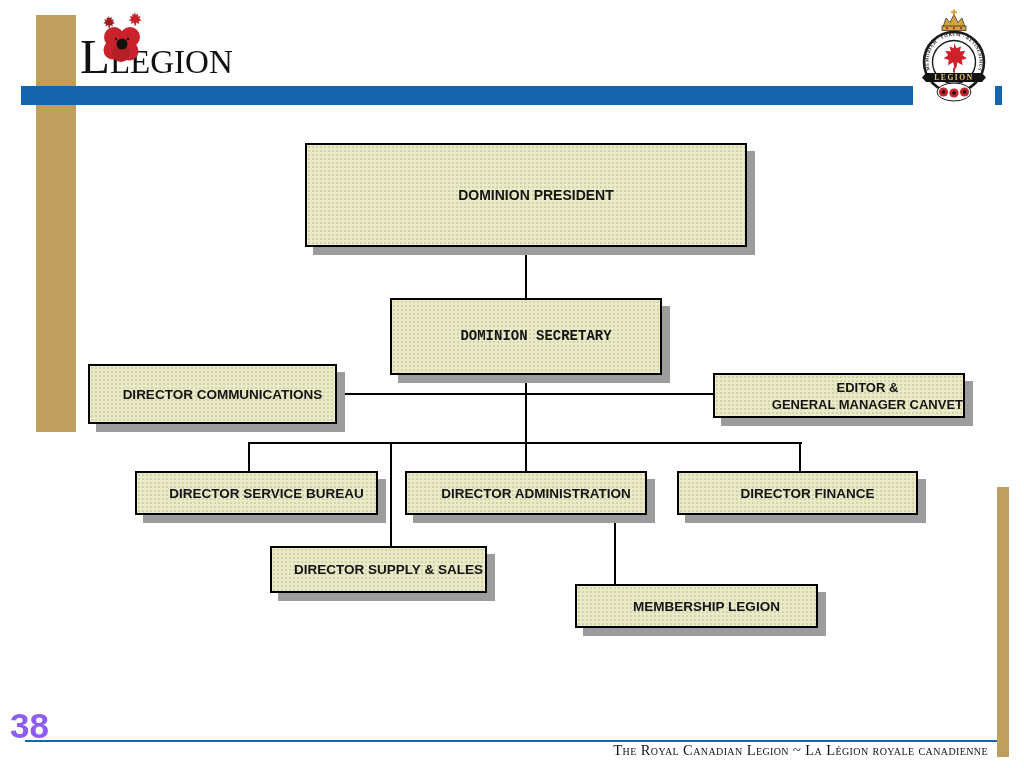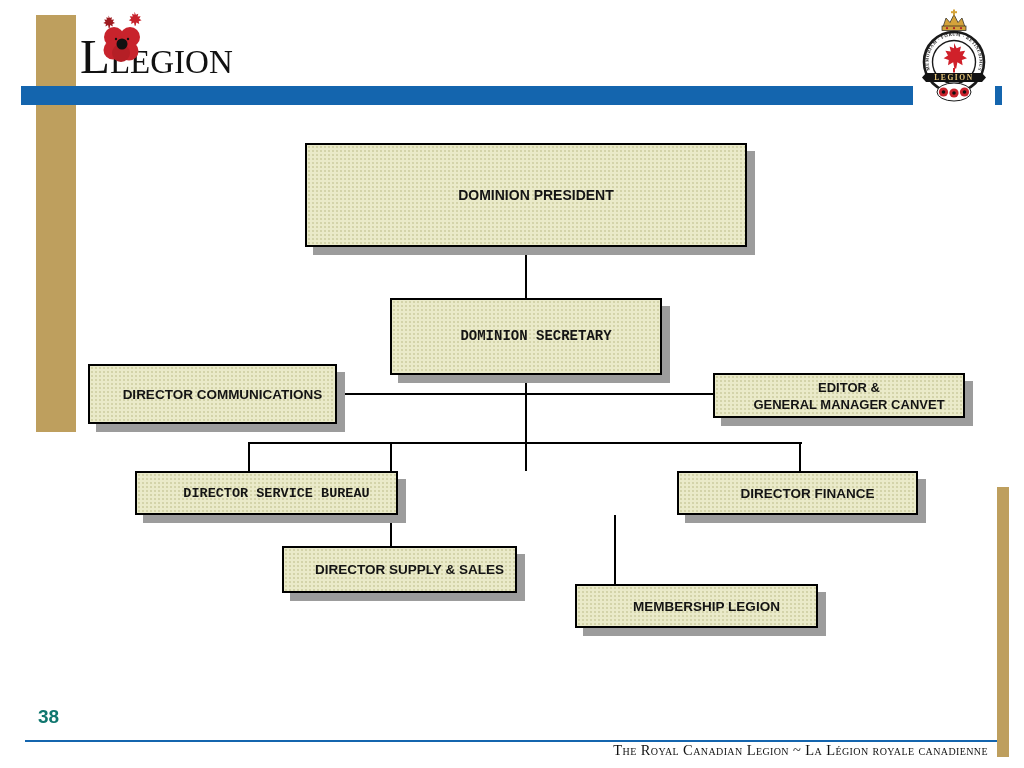--- a/index.html
+++ b/index.html
@@ -31,21 +31,21 @@
     background-size:4px 4px;
     box-shadow:8px 8px 0 0 var(--box-shadow-color,#9C9C9C);
     display:flex;align-items:center;justify-content:center;text-align:center;padding-left:20px;
   }
   .node-label{
     font-weight:bold;color:#141414;font-size:13.5px;line-height:17px;white-space:pre-line;
   }
   .node.lg .node-label{font-size:14px;}
   .conn{position:absolute;background:#000;}
   
-  .page-number{position:absolute;left:10px;top:706px;font-size:19px;font-weight:bold;color:#0f766e;margin-left:28px;}
+  .page-number{position:absolute;left:10px;top:706px;font-size:35px;font-weight:bold;color:#8b5cf6;}
   .footer-rule{position:absolute;left:25px;top:740px;width:972px;height:2px;background:var(--accent-blue,#1465AE);}
   .footer-text{
     position:absolute;right:36px;top:742px;color:#111;
     font-family:"Liberation Serif",serif;font-variant:small-caps;font-weight:normal;
     font-size:14.5px;letter-spacing:0.4px;
   }
   svg text{font-family:"Liberation Serif",serif;}
 </style>
 </head>
 <body>
@@ -123,31 +123,34 @@
 
   <div class="node lg" style="left:305px;top:143px;width:442px;height:104px;">
     <span class="node-label">DOMINION PRESIDENT</span>
   </div>
   <div class="node lg" style="left:390px;top:298px;width:272px;height:77px;font-family:Liberation Mono, monospace;">
     <span class="node-label">DOMINION SECRETARY</span>
   </div>
   <div class="node" style="left:88px;top:364px;width:249px;height:60px;">
     <span class="node-label">DIRECTOR COMMUNICATIONS</span>
   </div>
-  <div class="node" style="left:713px;top:373px;width:252px;height:45px;">
+  <div class="node" style="left:713px;top:373px;width:252px;height:45px;justify-content:flex-end;">
     <span class="node-label" style="font-size:13px;">EDITOR &amp;
 GENERAL MANAGER CANVET</span>
   </div>
-  <div class="node" style="left:135px;top:471px;width:263px;height:44px;font-family:Liberation Mono, monospace;">
+  <div class="node" style="left:135px;top:471px;width:243px;height:44px;">
     <span class="node-label">DIRECTOR SERVICE BUREAU</span>
+  </div>
+  <div class="node" style="left:405px;top:471px;width:242px;height:44px;">
+    <span class="node-label">DIRECTOR ADMINISTRATION</span>
   </div>
   <div class="node" style="left:677px;top:471px;width:241px;height:44px;">
     <span class="node-label">DIRECTOR FINANCE</span>
   </div>
-  <div class="node" style="left:270px;top:546px;width:235px;height:47px;margin-left:12px;">
+  <div class="node" style="left:270px;top:546px;width:217px;height:47px;">
     <span class="node-label">DIRECTOR SUPPLY &amp; SALES</span>
   </div>
   <div class="node" style="left:575px;top:584px;width:243px;height:44px;">
     <span class="node-label">MEMBERSHIP LEGION</span>
   </div>
 
   <div class="page-number">38</div>
   <div class="footer-rule"></div>
   <div class="footer-text">The Royal Canadian Legion  ~  La Légion royale canadienne</div>
 

